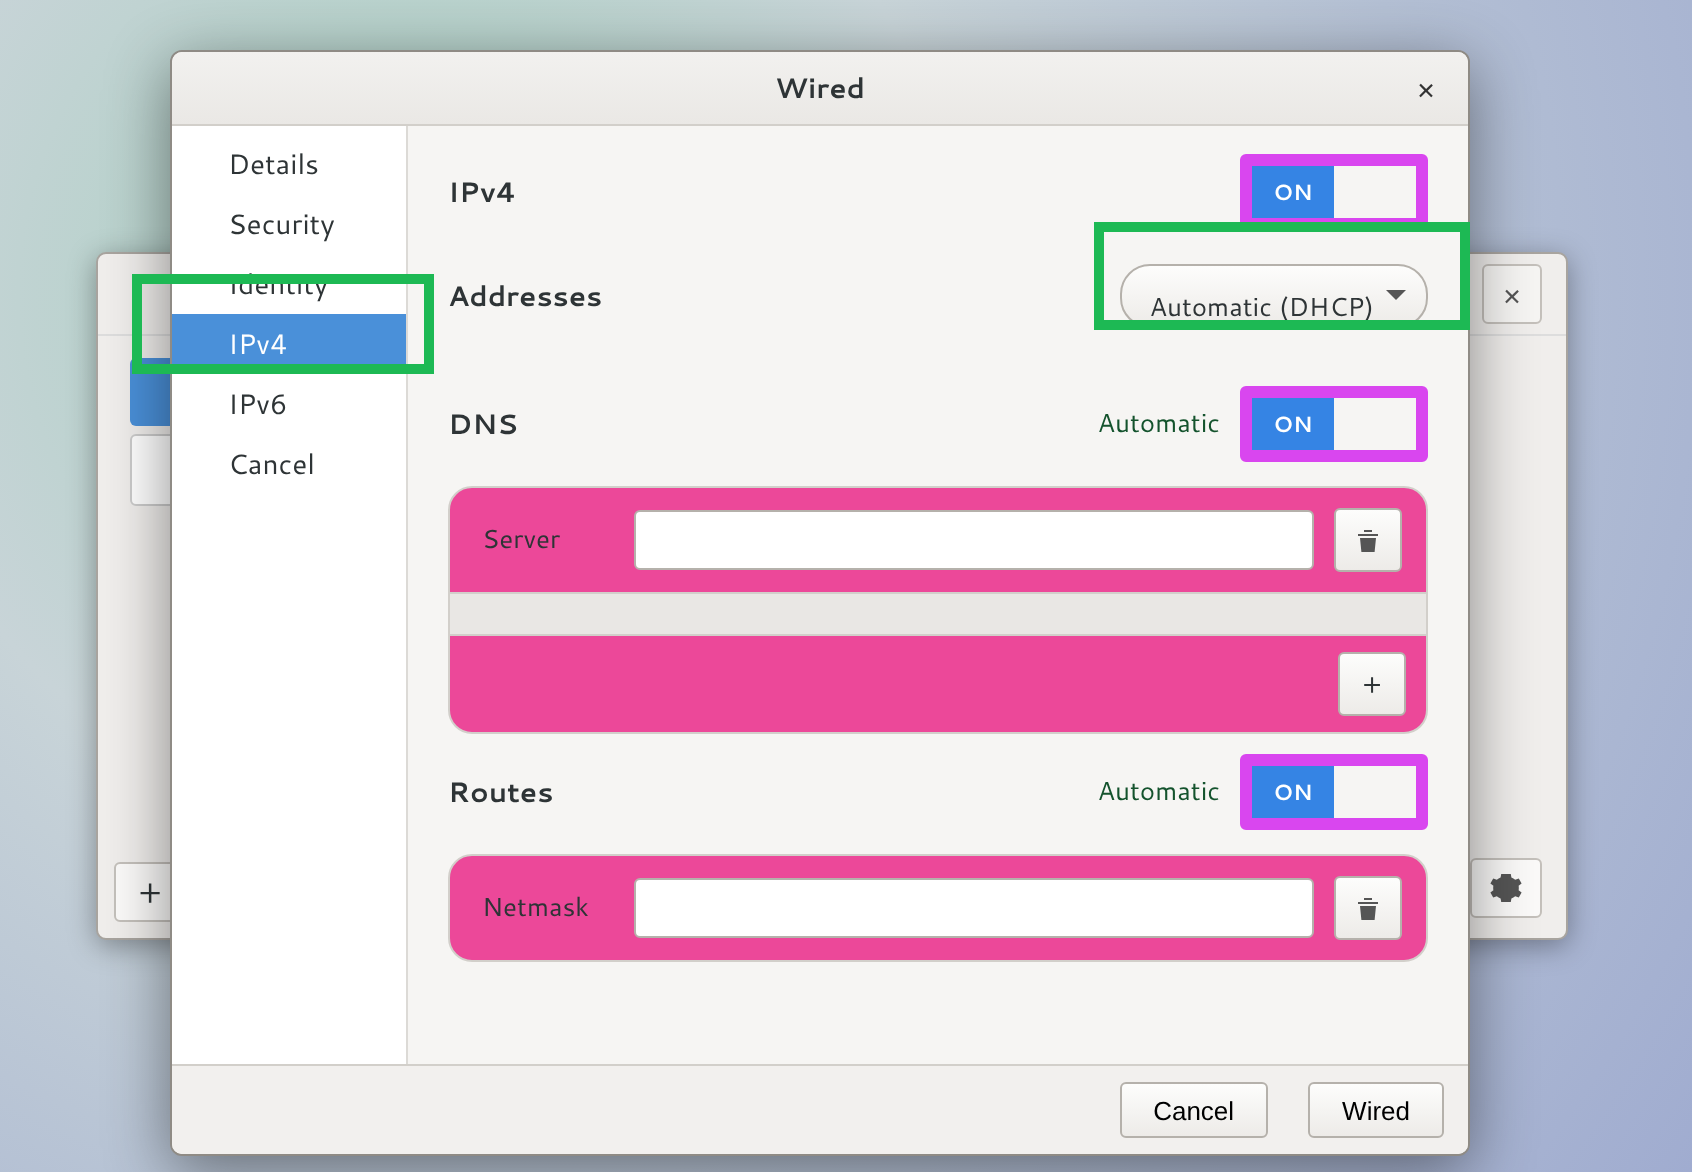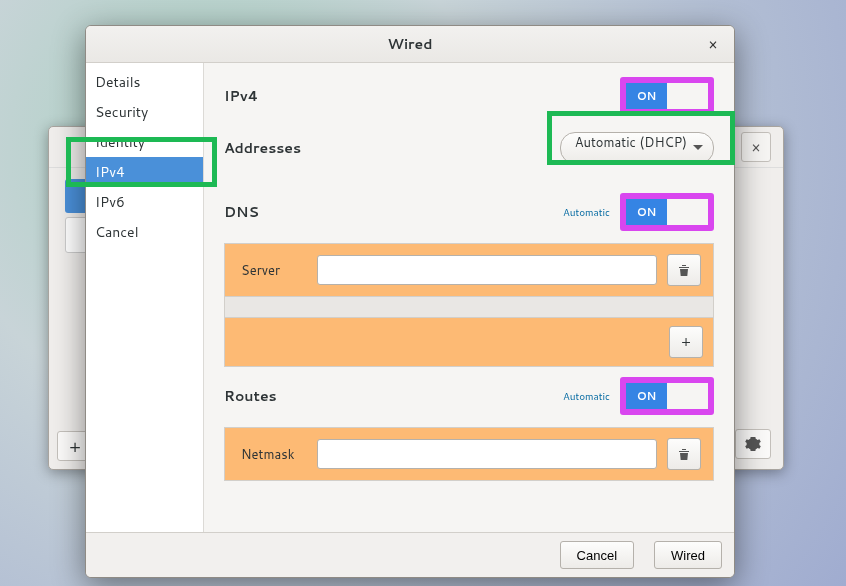--- a/index.html
+++ b/index.html
@@ -16,37 +16,37 @@
   .parent-window .pw-bottom{position:absolute;left:8px;bottom:8px;width:34px;height:28px;border:1px solid #c4c0bb;border-radius:3px;background:#fbfaf9;display:flex;align-items:center;justify-content:center;font-size:17px;}
   .parent-window .pw-gear{position:absolute;right:12px;bottom:10px;width:34px;height:28px;border:1px solid #c4c0bb;border-radius:3px;background:#fbfaf9;display:flex;align-items:center;justify-content:center;}
 
   
   .dialog{position:absolute;left:85px;top:25px;width:648px;height:551px;background:#f6f5f3;border:1px solid #8f8b85;border-radius:6px;box-shadow:0 8px 32px rgba(0,0,0,.45);display:flex;flex-direction:column;overflow:hidden;}
   .titlebar{height:36px;background:linear-gradient(#f2f1ef,#eae8e5);border-bottom:1px solid #d2cfca;display:flex;align-items:center;justify-content:center;position:relative;}
   .titlebar .title{font-weight:700;font-size:14px;}
   .titlebar .close{position:absolute;right:10px;top:7px;width:22px;height:22px;display:flex;align-items:center;justify-content:center;font-size:15px;color:#333;cursor:pointer;}
   .body{flex:1;display:flex;min-height:0;}
   .sidebar{width:117px;background:#fff;border-right:1px solid #dcdad6;padding-top:4px;}
-  .sidebar-item{padding:5px 9px;font-size:14px;color:#2e3436;cursor:pointer;}
+  .sidebar-item{padding:5px 28px;font-size:14px;color:#2e3436;cursor:pointer;}
   .sidebar-item.selected{background:#4a90d9;color:#fff;}
   .content{flex:1;overflow:auto;padding:14px 20px 4px 20px;display:flex;flex-direction:column;gap:6px;}
   .row{display:flex;align-items:center;min-height:34px;}
   .row .label{font-weight:700;font-size:14px;}
   .row .spacer{flex:1;}
-  .sub{font-size:10px;color:#0369a1;margin-right:10px;}
+  .sub{font-size:13px;color:#14532d;margin-right:10px;}
   
   .toggle{width:82px;height:26px;border:6px solid #d946ef;border-radius:3px;display:flex;overflow:hidden;background:#fff;}
   .toggle .half{flex:1;display:flex;align-items:center;justify-content:center;font-size:11px;font-weight:700;}
   .toggle.on .half.on{background:#3584e4;color:#fff;}
   .toggle.on .half.off{background:#f6f5f3;}
   
-  .dropdown{height:30px;padding:0 26px 0 14px;border:1px solid #b5b1ab;border-radius:15px;background:linear-gradient(#fdfdfc,#edebe8);display:flex;align-items:flex-start;font-size:13px;position:relative;cursor:pointer;}
+  .dropdown{height:30px;padding:0 26px 0 14px;border:1px solid #b5b1ab;border-radius:15px;background:linear-gradient(#fdfdfc,#edebe8);display:flex;align-items:flex-end;font-size:13px;position:relative;cursor:pointer;}
   .dropdown::after{content:"";position:absolute;right:10px;top:12px;border:5px solid transparent;border-top-color:#555;}
   
-  .group{border:1px solid #d2cfca;border-radius:0;background:#fdba74;margin:6px 0 2px 0;}
+  .group{border:1px solid #d2cfca;border-radius:12px;background:#ec4899;margin:6px 0 2px 0;}
   .group-inner{padding:10px 12px;display:flex;flex-direction:column;gap:10px;}
   .dns-scroll{height:20px;background:#e9e7e4;border-top:1px solid #d2cfca;}
   .field-row{display:flex;align-items:center;gap:10px;}
   .field-row label{width:66px;text-align:left;font-size:13px;padding-left:4px;}
   .field-row.routes label{width:66px;}
   input.text{flex:1;height:28px;border:1px solid #b5b1ab;border-radius:3px;background:#fff;padding:0 6px;font-size:13px;}
   .iconbtn{width:32px;height:30px;border:1px solid #b5b1ab;border-radius:3px;background:linear-gradient(#fdfdfc,#edebe8);display:flex;align-items:center;justify-content:center;cursor:pointer;}
   .plus-row{display:flex;justify-content:flex-end;padding:8px 10px;border-top:1px solid #d2cfca;}
   .footer{height:44px;border-top:1px solid #d2cfca;display:flex;align-items:center;justify-content:flex-end;gap:20px;padding:0 12px;background:#f2f0ee;}
   .btn{height:28px;padding:0 16px;border:1px solid #b5b1ab;border-radius:3px;background:linear-gradient(#fdfdfc,#edebe8);font-size:13px;cursor:pointer;}

